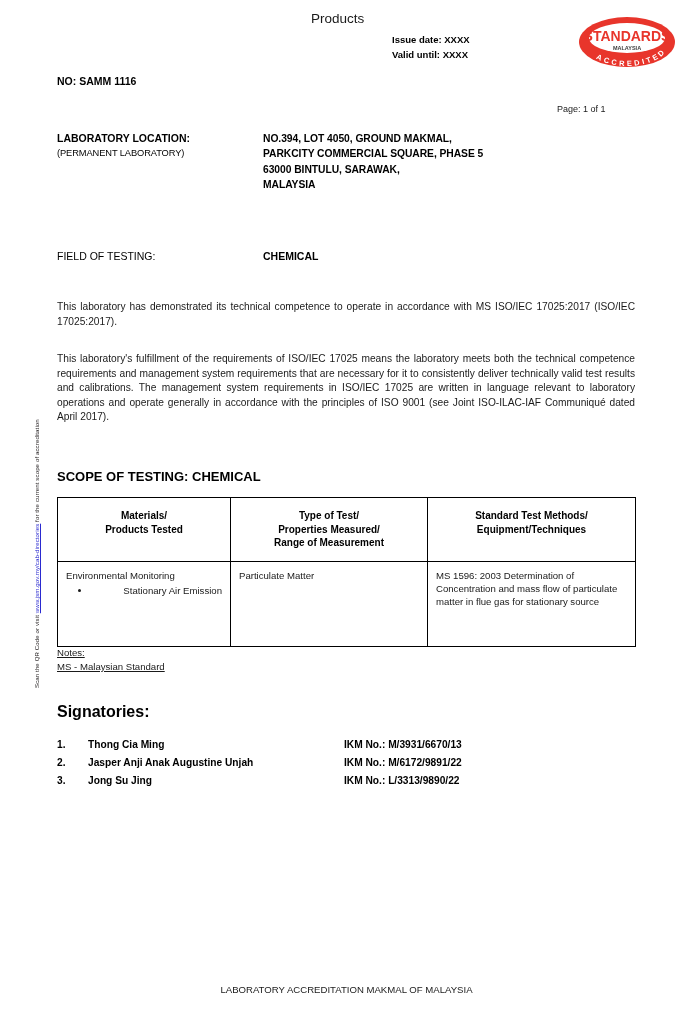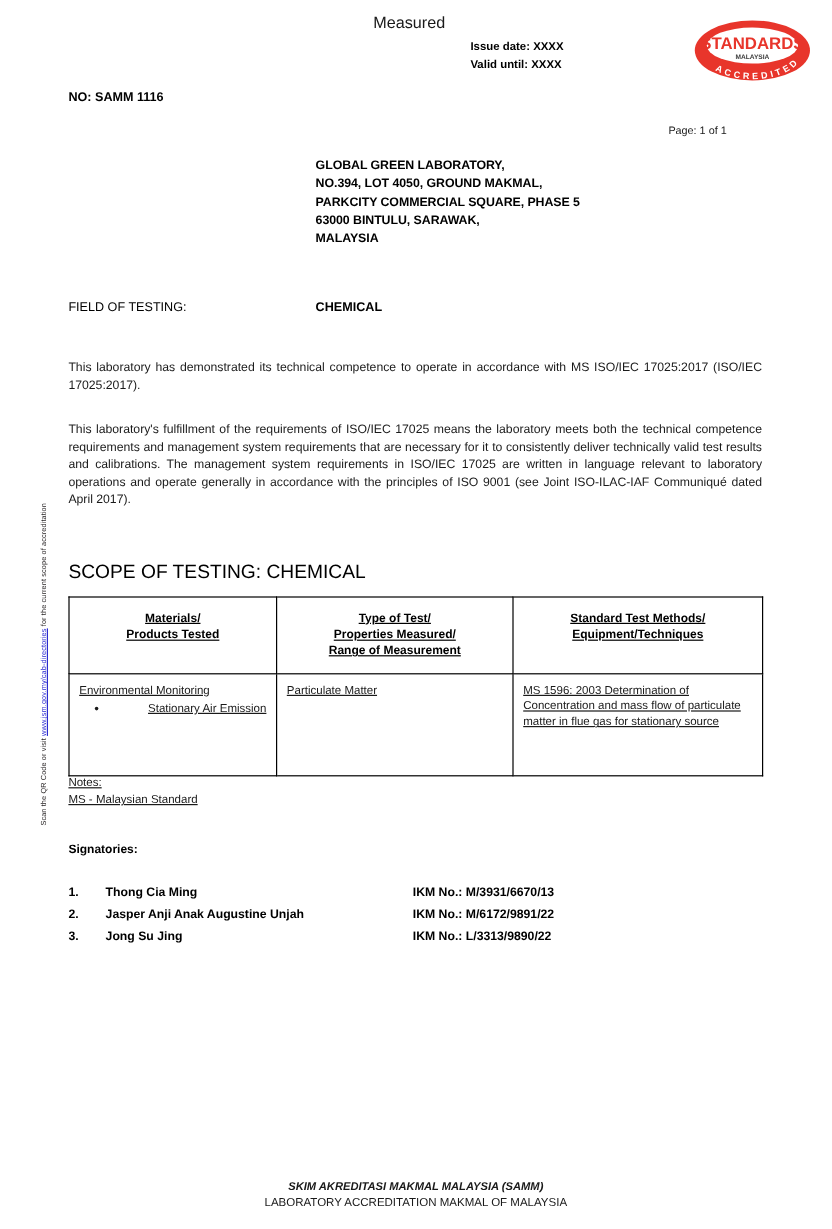--- a/index.html
+++ b/index.html
@@ -141,40 +141,39 @@
     color: #1a1a1a;
   }
   .para-1 { top: 300px; }
   .para-2 { top: 352px; }
 
   
   .scope-heading {
     position: absolute;
     left: 57px;
     top: 469px;
-    font-size: 16px;
-    font-weight: normal;
+    font-size: 13px;
+    font-weight: bold;
   }
 
   
   .scope-table {
     position: absolute;
     left: 57px;
     top: 497px;
     width: 578px;
     border-collapse: collapse;
     table-layout: fixed;
     border: 1.6px solid #000;
   }
   .scope-table th,
   .scope-table td {
     border: 0.9px solid #000;
     vertical-align: top;
     padding: 7px 8px 9px 8px;
-    text-decoration: underline;
   }
   .scope-table th {
     text-align: center;
     font-size: 10px;
     font-weight: bold;
     line-height: 13.5px;
     padding-top: 11px;
     padding-bottom: 11px;
   }
   .scope-table td {
@@ -208,21 +207,21 @@
     line-height: 14px;
     color: #1a1a1a;
     text-decoration: underline;
   }
 
   
   .sig-heading {
     position: absolute;
     left: 57px;
     top: 703px;
-    font-size: 10px;
+    font-size: 16px;
     font-weight: bold;
   }
   .sig-table {
     position: absolute;
     left: 57px;
     top: 738px;
     border-collapse: collapse;
     font-size: 10.2px;
     font-weight: bold;
   }
@@ -258,21 +257,21 @@
 <body>
 
 <div class="page">
 
   <div class="side-note">
     <div class="side-note-inner">
       <span>Scan the QR Code or visit </span><span class="link">www.jsm.gov.my/cab-directories</span><span> for the current scope of accreditation</span>
     </div>
   </div>
 
-  <div class="doc-title">Measured</div>
+  <div class="doc-title">Products</div>
 
   <div class="issue-block">
     <div>
       <span>Issue date:</span>
       <span>XXXX</span>
     </div>
     <div>
       <span>Valid until:</span>
       <span>XXXX</span>
     </div>
@@ -289,22 +288,25 @@
       <text x="56" y="35.5" text-anchor="middle" font-family="'Liberation Sans', sans-serif" font-size="5.5" font-weight="bold" fill="#3b3b3b">MALAYSIA</text>
       <text font-family="'Liberation Sans', sans-serif" font-size="7.5" font-weight="bold" fill="#ffffff" letter-spacing="2.6">
         <textPath href="#arcpath" startOffset="14%">ACCREDITED</textPath>
       </text>
     </svg>
   </div>
 
   <div class="samm-no">NO: SAMM 1116</div>
   <div class="page-no">Page: 1 of 1</div>
 
+  <div class="lab-label">
+    <span>LABORATORY LOCATION:</span>
+    <span class="lab-sub">(PERMANENT LABORATORY)</span>
+  </div>
   <div class="lab-address">
-    <div>GLOBAL GREEN LABORATORY,</div>
     <div>NO.394, LOT 4050, GROUND MAKMAL,</div>
     <div>PARKCITY COMMERCIAL SQUARE, PHASE 5</div>
     <div>63000 BINTULU, SARAWAK,</div>
     <div>MALAYSIA</div>
   </div>
 
   <div class="fot-label">FIELD OF TESTING:</div>
   <div class="fot-value">CHEMICAL</div>
 
   <div class="para para-1">This laboratory has demonstrated its technical competence to operate in accordance with MS ISO/IEC 17025:2017 (ISO/IEC 17025:2017).</div>
@@ -369,17 +371,16 @@
       </tr>
       <tr>
         <td class="sig-num">3.</td>
         <td class="sig-name">Jong Su Jing</td>
         <td>IKM No.: L/3313/9890/22</td>
       </tr>
     </tbody>
   </table>
 
   <div class="footer">
-    <div class="footer-line-1">SKIM AKREDITASI MAKMAL MALAYSIA (SAMM)</div>
     <div class="footer-line-2">LABORATORY ACCREDITATION MAKMAL OF MALAYSIA</div>
   </div>
 
 </div>
 
 </body></html>

